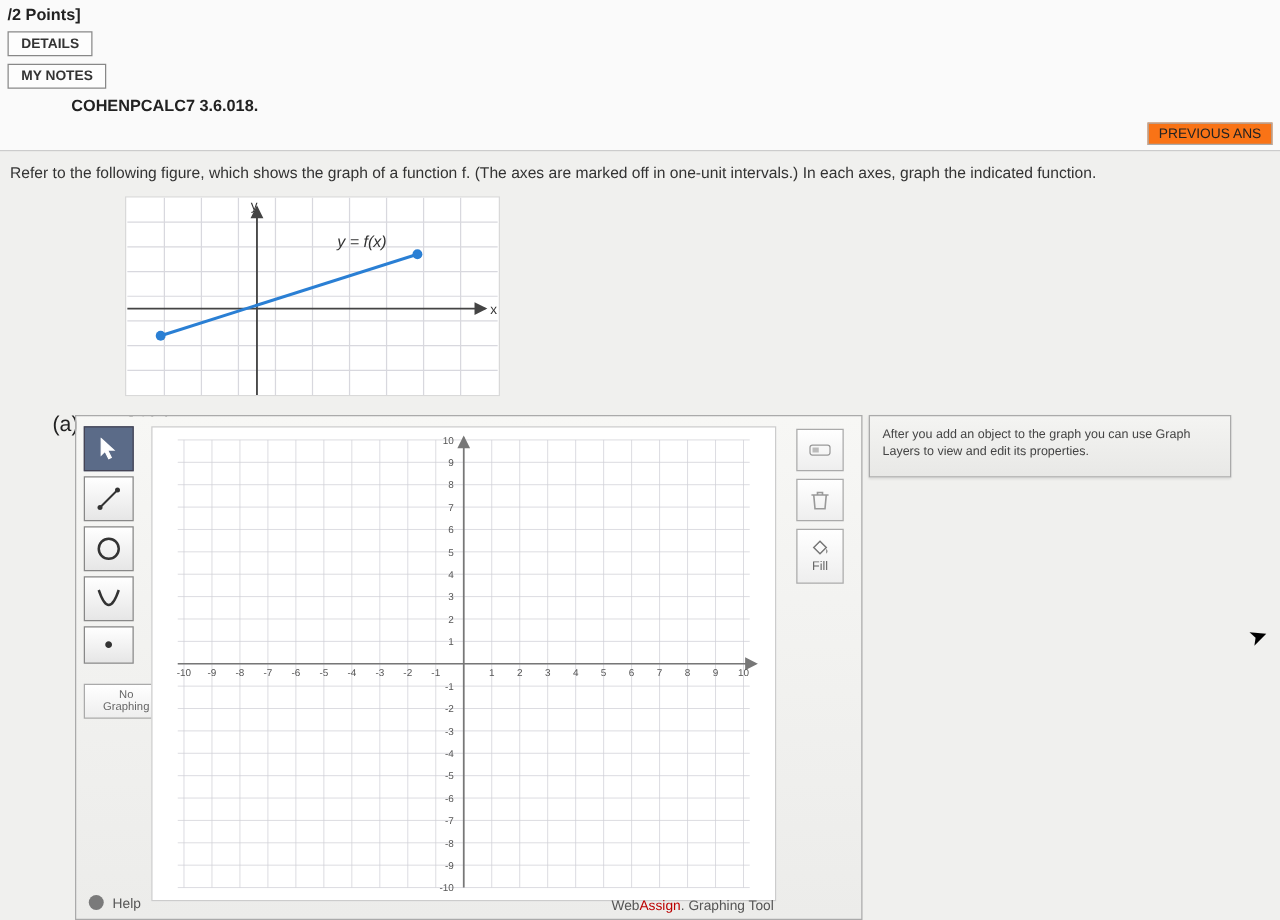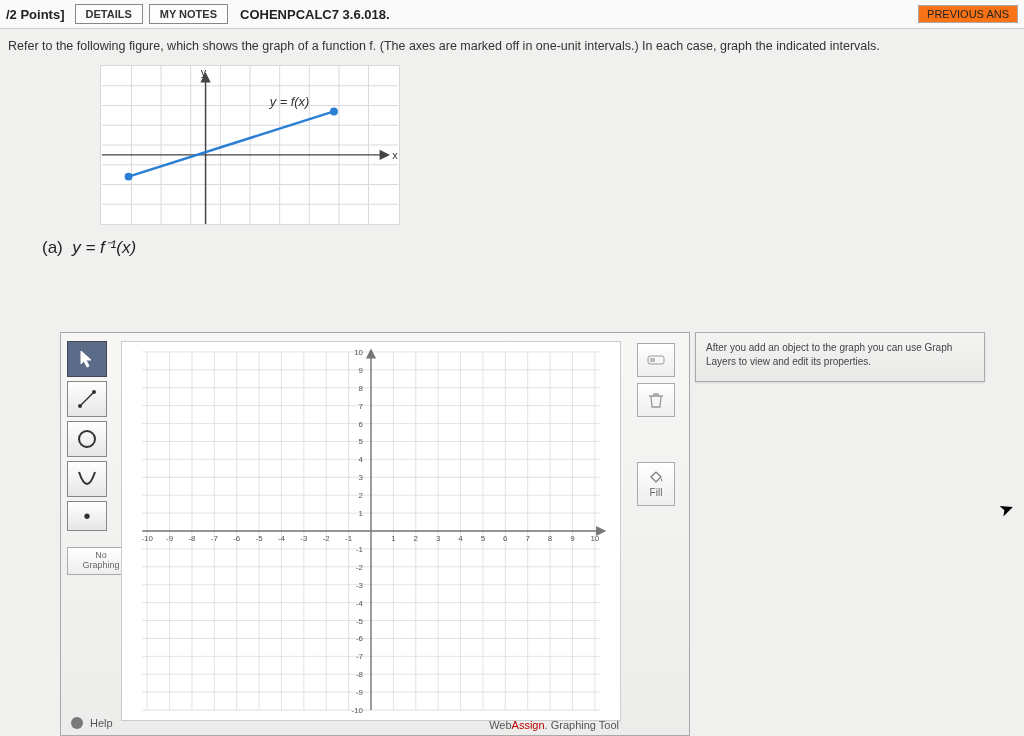--- a/index.html
+++ b/index.html
@@ -7,37 +7,38 @@
     font-family: Arial, Helvetica, sans-serif;
     background: #f0f0ee;
     color: #222;
     width: 1024px;
     height: 736px;
     overflow: hidden;
     position: relative;
   }
   .topbar {
     display: flex;
-    align-items: center;
+    align-items: flex-start;
     gap: 6px;
     padding: 4px 6px;
     border-bottom: 1px solid #ccc;
     background: #fafafa;
+    flex-direction: column;
   }
   .points { font-weight: bold; font-size: 13px; padding-right: 4px;}
   .btn {
     border: 1px solid #888;
     background: #fdfdfd;
     padding: 3px 10px;
     font-size: 11px;
     font-weight: bold;
     color: #333;
     cursor: pointer;
   }
-  .refcode { font-weight: bold; font-size: 13px; padding-left: 6px;}
+  .refcode { font-weight: bold; font-size: 13px; padding-left: 6px; margin-left: 45px;}
   .prev-btn {
     margin-left: auto;
     border: 1px solid #aaa;
     padding: 2px 8px;
     font-size: 11px;
     background: #f97316;
   }
   .instructions {
     font-size: 12.5px;
     padding: 10px 8px 6px 8px;
@@ -133,21 +134,21 @@
     flex-direction:column;
     gap:6px;
   }
   .rt-btn {
     width:38px;height:34px;
     border:1px solid #aaa;
     background:linear-gradient(#fff,#eee);
     display:flex;align-items:center;justify-content:center;
     font-size:14px;color:#666;cursor:pointer;
   }
-  .rt-btn.fill { flex-direction:column; font-size:10px; height:44px;margin-top:39px;}
+  .rt-btn.fill { flex-direction:column; font-size:10px; height:44px;}
   .rt-btn.fill span.ico{font-size:14px;}
 
   .layers-panel {
     position: absolute;
     left: 695px;
     top: 332px;
     width: 290px;
     border: 1px solid #aaa;
     background: linear-gradient(#f4f4f2,#e8e8e6);
     box-shadow: 0 1px 2px rgba(0,0,0,.1);
@@ -178,21 +179,21 @@
 <body>
 
 <div class="topbar">
   <span class="points">/2 Points]</span>
   <button class="btn">DETAILS</button>
   <button class="btn">MY NOTES</button>
   <span class="refcode">COHENPCALC7 3.6.018.</span>
   <span class="prev-btn">PREVIOUS ANS</span>
 </div>
 
-<div class="instructions">Refer to the following figure, which shows the graph of a function f. (The axes are marked off in one-unit intervals.) In each case, graph the indicated intervals.</div>
+<div class="instructions">Refer to the following figure, which shows the graph of a function f. (The axes are marked off in one-unit intervals.) In each axes, graph the indicated function.</div>
 
 <div class="ref-figure">
   <svg viewBox="0 0 300 160">
 
     <g stroke="#d8d8de" stroke-width="1">
       <line x1="0" y1="20" x2="300" y2="20"></line>
         <line x1="0" y1="40" x2="300" y2="40"></line>
       <line x1="0" y1="60" x2="300" y2="60"></line>
         <line x1="0" y1="80" x2="300" y2="80"></line>
       <line x1="0" y1="100" x2="300" y2="100"></line>

